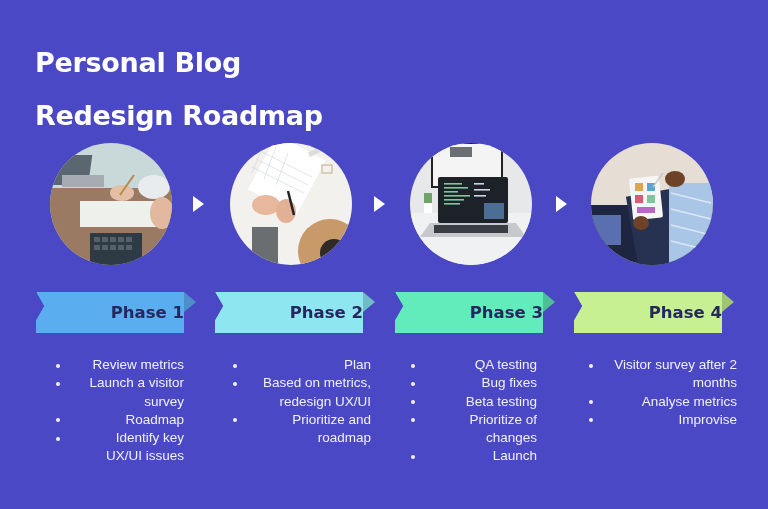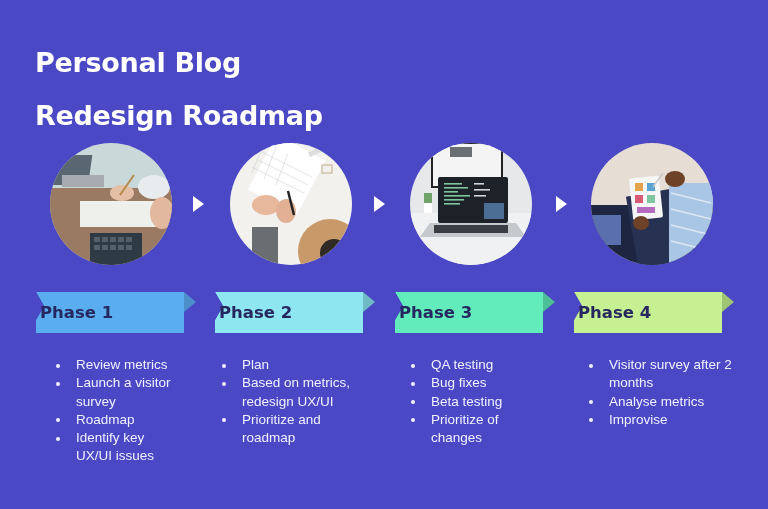--- a/index.html
+++ b/index.html
@@ -47,40 +47,41 @@
       top: 292px;
       height: 41px;
     }
     .banner svg { position: absolute; left: 0; top: 0; }
     .banner-label {
       position: absolute;
       left: 0; top: 0;
       width: 148px;
       height: 41px;
       line-height: 41px;
-      text-align: left;
+      text-align: right;
       font-family: "DejaVu Sans", sans-serif;
       font-weight: bold;
       font-size: 16.5px;
       color: #26275e;
       padding-left: 4px;
     }
 
     .list {
       position: absolute;
       top: 356px;
       list-style: none;
       font-family: "Liberation Sans", sans-serif;
       font-size: 13.5px;
       line-height: 18.3px;
       color: #f1f0ff;
     }
     .list li {
       position: relative;
       padding-left: 22px;
+      text-align: right;
     }
     .list li::before {
       content: "";
       position: absolute;
       left: 2px;
       top: 7.5px;
       width: 4px;
       height: 4px;
       border-radius: 50%;
       background: #f1f0ff;
@@ -238,30 +239,31 @@
   <div class="banner-label">Phase 4</div>
 </div>
 
 <ul class="list" style="left:54px; width:130px;">
   <li>Review metrics</li>
   <li>Launch a visitor survey</li>
   <li>Roadmap</li>
   <li>Identify key UX/UI issues</li>
 </ul>
 
-<ul class="list" style="left:220px; width:140px;">
+<ul class="list" style="left:231px; width:140px;">
   <li>Plan</li>
   <li>Based on metrics, redesign UX/UI</li>
   <li>Prioritize and roadmap</li>
 </ul>
 
 <ul class="list" style="left:409px; width:128px;">
   <li>QA testing</li>
   <li>Bug fixes</li>
   <li>Beta testing</li>
   <li>Prioritize of changes</li>
+  <li>Launch</li>
 </ul>
 
 <ul class="list" style="left:587px; width:150px;">
   <li>Visitor survey after 2 months</li>
   <li>Analyse metrics</li>
   <li>Improvise</li>
 </ul>
 
 </body></html>

